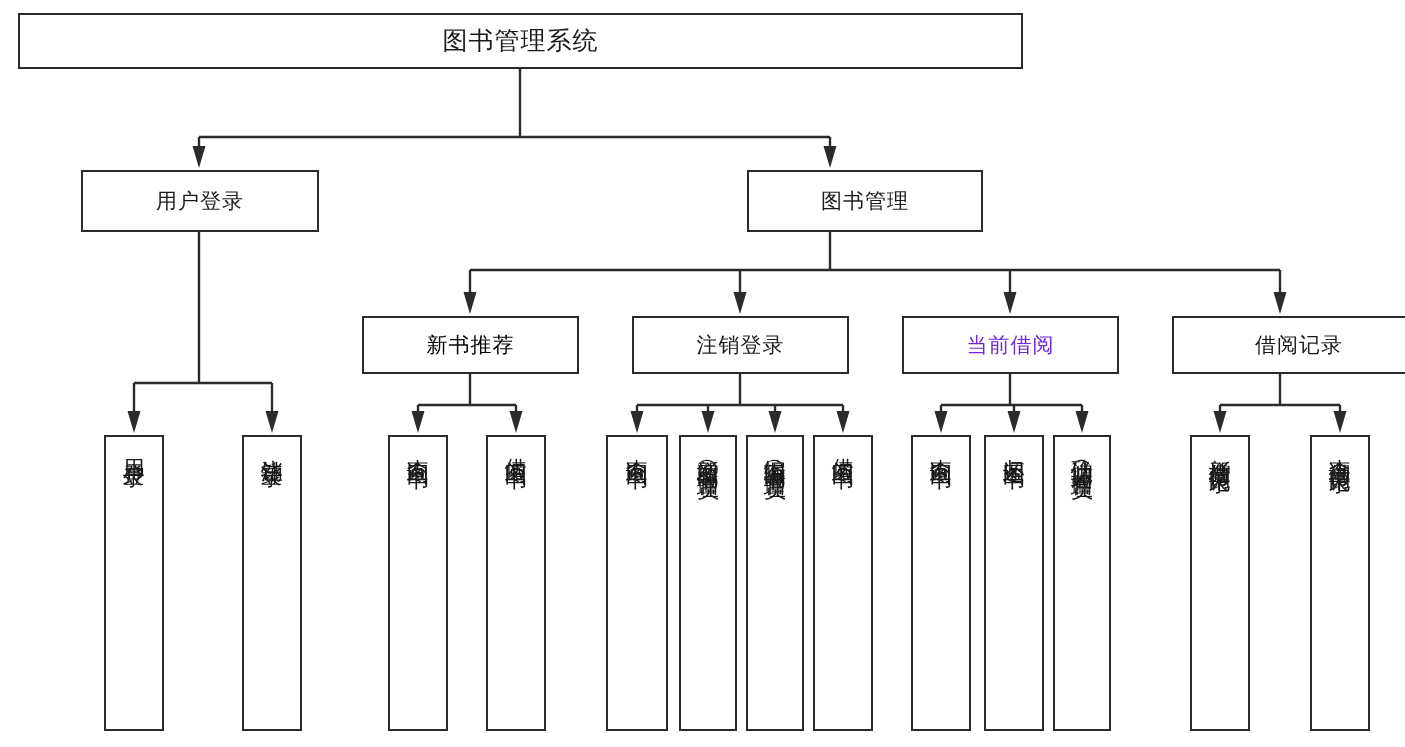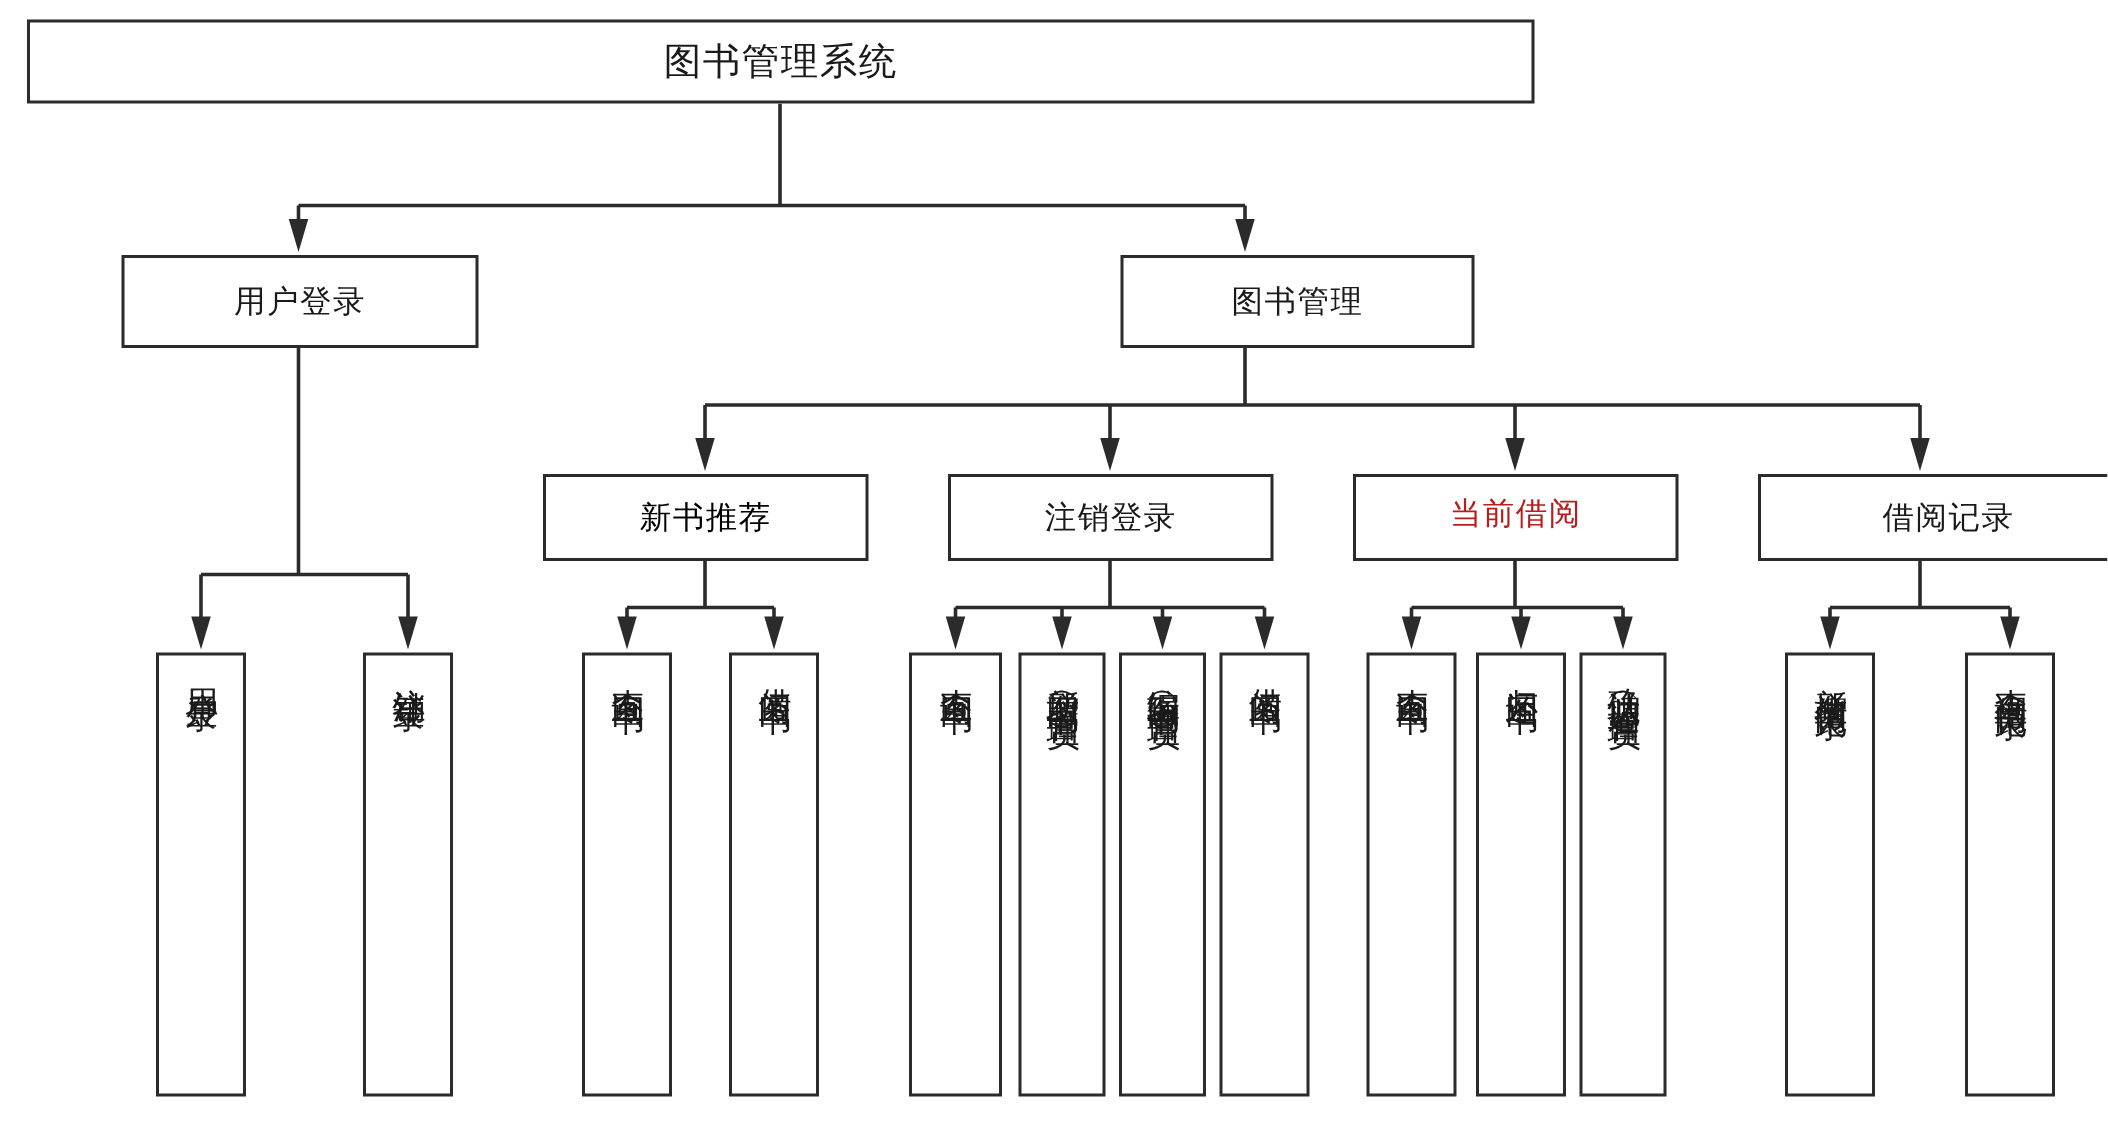--- a/index.html
+++ b/index.html
@@ -174,21 +174,21 @@
       <div class="node horiz" style="left: 712px; top: 170px; width: 236px; height: 62px; border-color: rgb(43, 43, 43); background: rgb(255, 255, 255); margin-left: 35px;">
         <span class="label" style="color: rgb(26, 26, 26);">图书管理</span>
       </div>
       <div class="node horiz" style="left: 362px; top: 316px; width: 217px; height: 58px; border-color: rgb(43, 43, 43); background: rgb(255, 255, 255);">
         <span class="label" style="color: #000000;">新书推荐</span>
       </div>
       <div class="node horiz" style="left: 632px; top: 316px; width: 217px; height: 58px; border-color: rgb(43, 43, 43); background: rgb(255, 255, 255);">
         <span class="label" style="color: rgb(26, 26, 26);">注销登录</span>
       </div>
       <div class="node horiz" style="left: 902px; top: 316px; width: 217px; height: 58px; border-color: rgb(43, 43, 43); background: rgb(255, 255, 255);">
-        <span class="label" style="color: #b91c1c; font-family: Liberation Mono, monospace;">当前借阅</span>
+        <span class="label" style="color: #6d28d9;">当前借阅</span>
       </div>
       <div class="node horiz" style="left: 1172px; top: 316px; width: 254px; height: 58px; border-color: rgb(43, 43, 43); background: rgb(255, 255, 255);">
         <span class="label" style="color: rgb(26, 26, 26);">借阅记录</span>
       </div>
       <div class="node leaf" style="left: 104px; top: 435px; width: 60px; height: 296px; border-color: rgb(43, 43, 43); background: rgb(255, 255, 255);">
         <span class="label" style="color: rgb(26, 26, 26);">用户登录</span>
       </div>
       <div class="node leaf" style="left: 242px; top: 435px; width: 60px; height: 296px; border-color: rgb(43, 43, 43); background: rgb(255, 255, 255);">
         <span class="label" style="color: rgb(26, 26, 26);">注销登录</span>
       </div>

